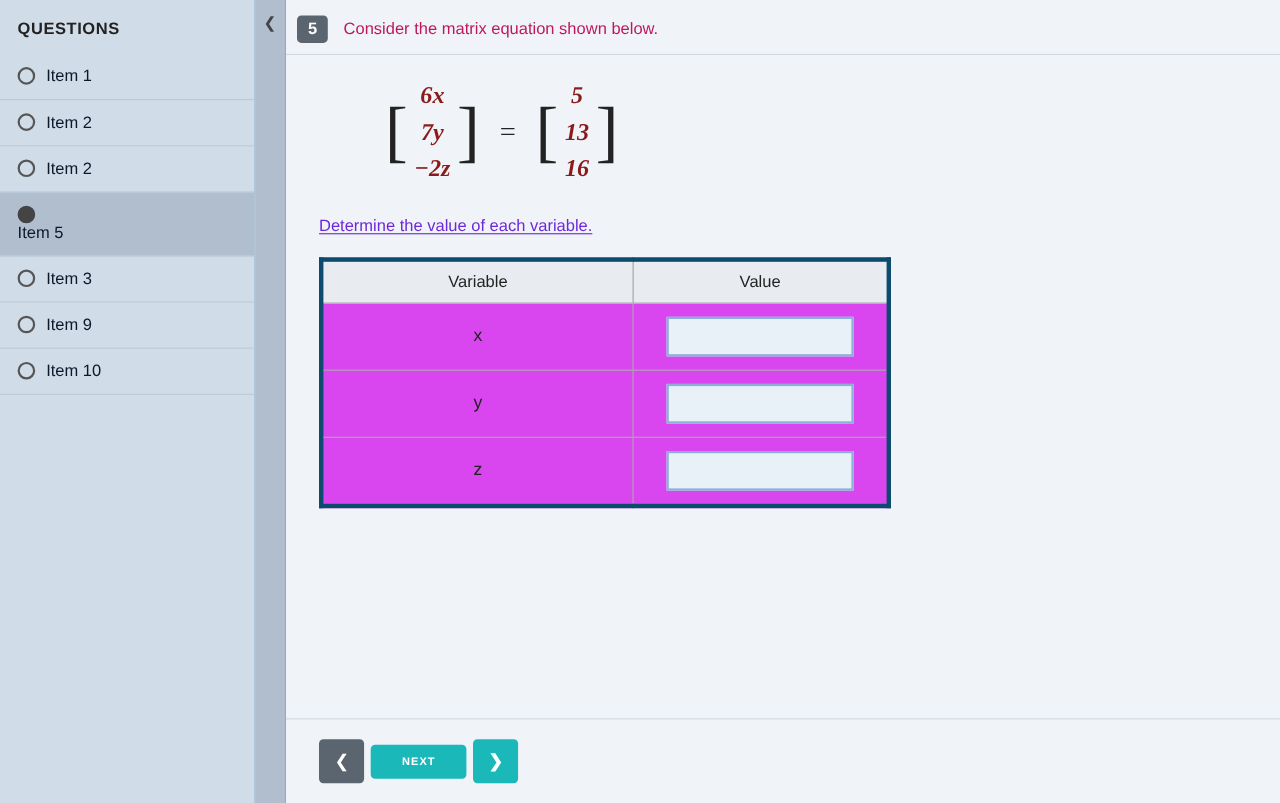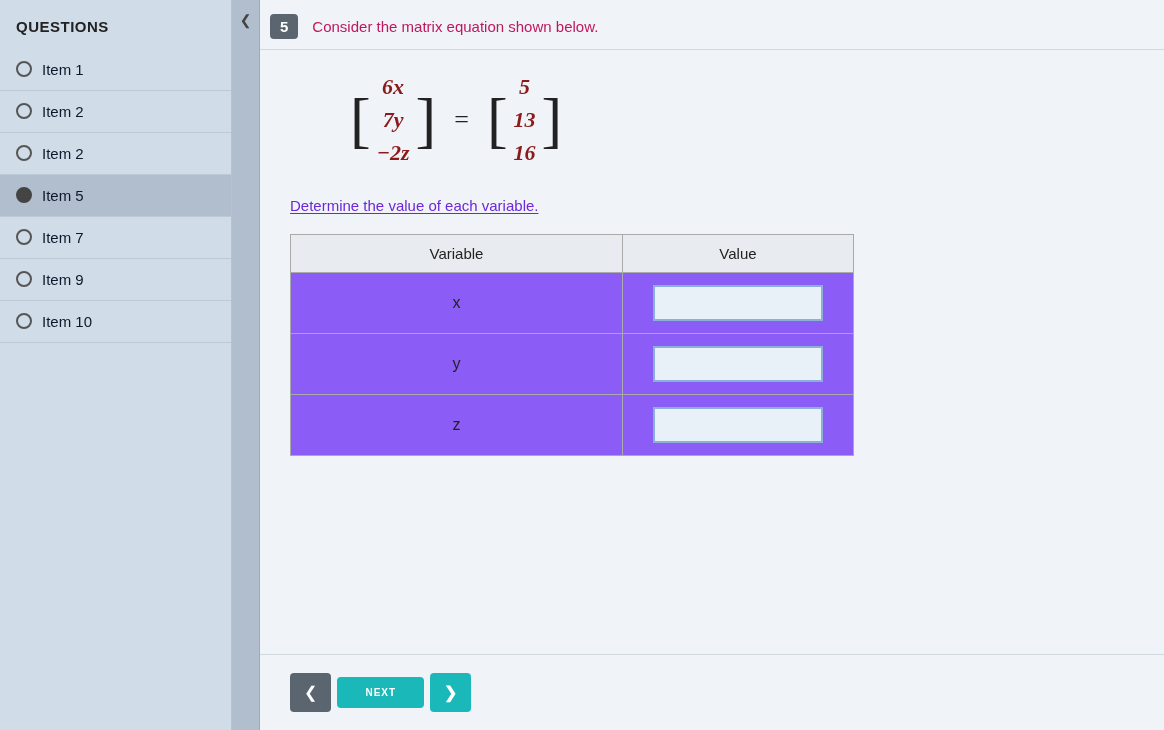--- a/index.html
+++ b/index.html
@@ -32,20 +32,21 @@
       display: flex;
       align-items: flex-start;
       padding: 12px 16px;
       font-size: 15px;
       color: #0f172a;
       cursor: pointer;
       border-bottom: 1px solid #bccad8;
     }
     .sidebar-item.active {
       background: #b0bece;
+      flex-direction: column;
     }
     .sidebar-item .radio {
       width: 16px;
       height: 16px;
       border-radius: 50%;
       border: 2px solid #555;
       margin-right: 10px;
       flex-shrink: 0;
       background: transparent;
     }
@@ -166,23 +167,23 @@
       font-size: 15px;
       color: #6d28d9;
       margin-bottom: 20px;
       text-decoration: underline;
       text-underline-offset: 2px;
     }
 
     
     .variable-table {
       border-collapse: collapse;
-      width: 564px;
-      background: #8b5cf6;
-      border: 1px solid #0c4a6e;
+      width: 520px;
+      background: #d946ef;
+      border: 4px solid #0c4a6e;
     }
     .variable-table th {
       background: #e8ecf0;
       border: 1px solid #aaa;
       padding: 10px 30px;
       font-size: 15px;
       font-weight: normal;
       color: #222;
       text-align: center;
     }
@@ -268,21 +269,21 @@
       <div class="sidebar-item">
         <div class="radio"></div>
         <span class="sidebar-item-label">Item 2</span>
       </div>
       <div class="sidebar-item active">
         <div class="radio filled"></div>
         <span class="sidebar-item-label">Item 5</span>
       </div>
       <div class="sidebar-item">
         <div class="radio"></div>
-        <span class="sidebar-item-label">Item 7</span>
+        <span class="sidebar-item-label">Item 3</span>
       </div>
       <div class="sidebar-item">
         <div class="radio"></div>
         <span class="sidebar-item-label">Item 9</span>
       </div>
       <div class="sidebar-item">
         <div class="radio"></div>
         <span class="sidebar-item-label">Item 10</span>
       </div>
     </div>

